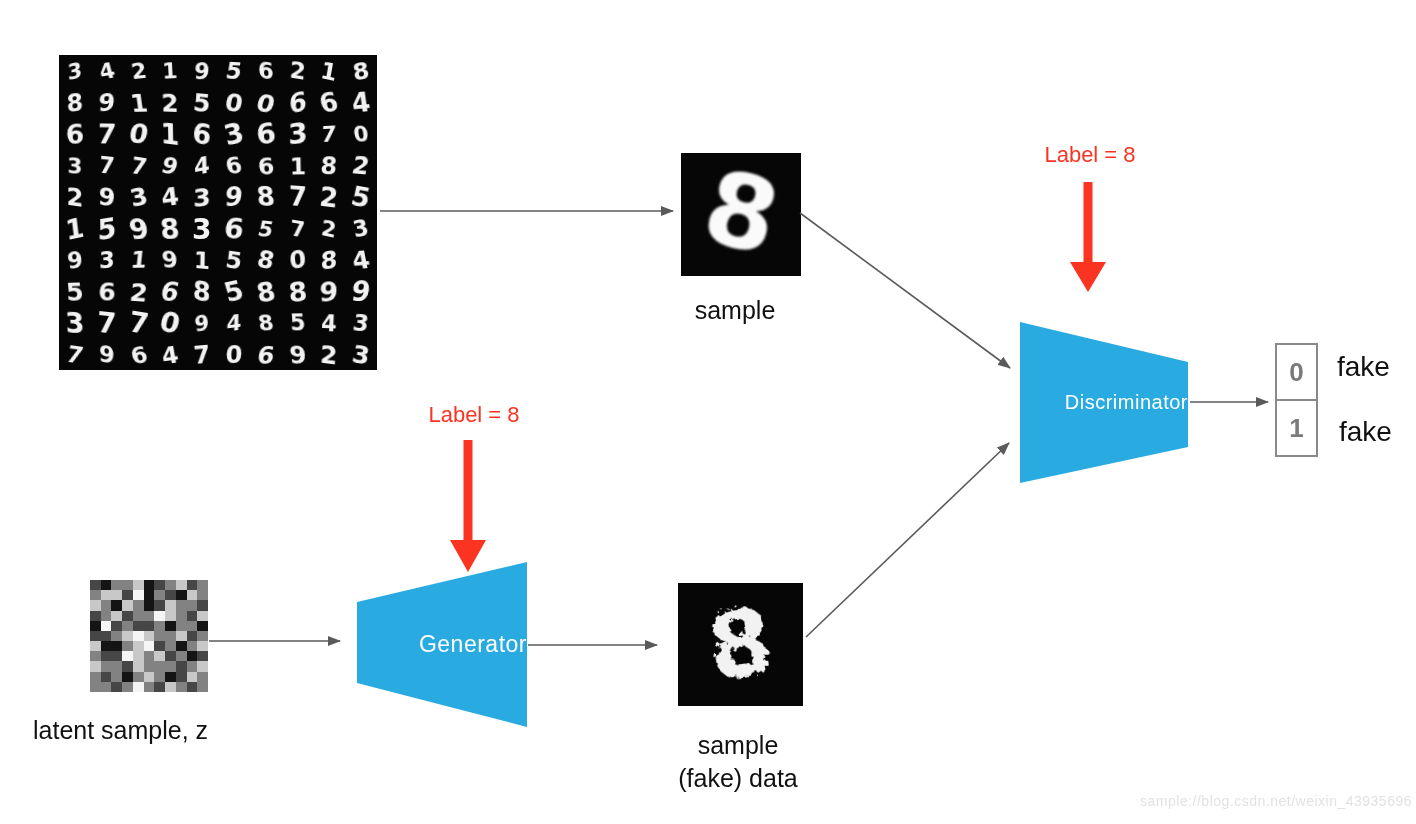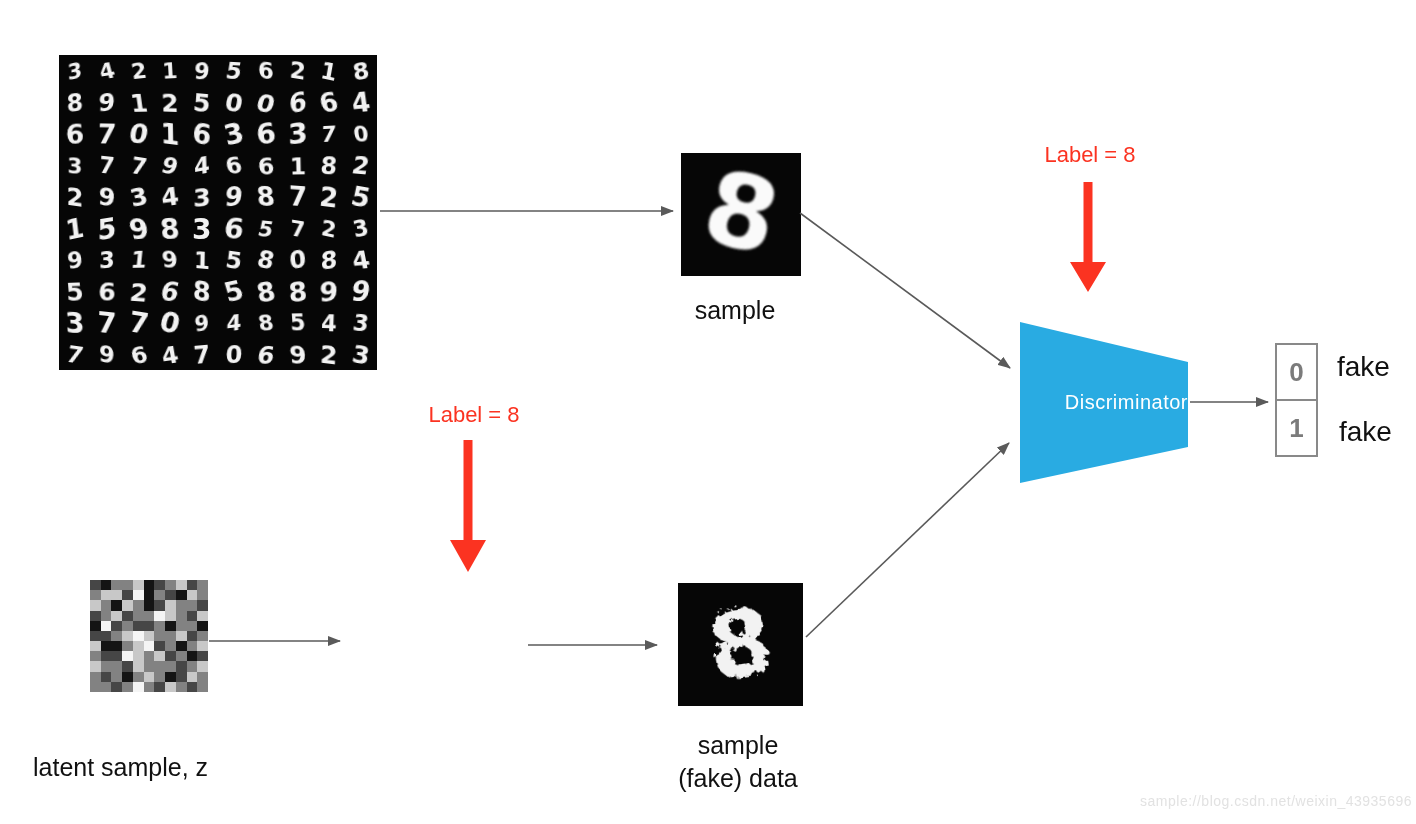--- a/index.html
+++ b/index.html
@@ -280,21 +280,21 @@
       <div style="background: rgb(70, 70, 70);"></div>
       <div style="background: rgb(130, 130, 130);"></div>
       <div style="background: rgb(245, 245, 245);"></div>
       <div style="background: rgb(130, 130, 130);"></div>
       <div style="background: rgb(70, 70, 70);"></div>
       <div style="background: rgb(200, 200, 200);"></div>
       <div style="background: rgb(130, 130, 130);"></div>
       <div style="background: rgb(70, 70, 70);"></div>
       <div style="background: rgb(130, 130, 130);"></div>
     </div>
-  <div class="caption-left" style="left:33px;top:753px;">latent sample, z</div>
+  <div class="caption-left" style="left:33px;top:716px;">latent sample, z</div>
 
   <div class="sample-img" style="left:681px;top:153px;width:120px;height:123px;">
     <svg width="120" height="123" viewBox="0 0 120 123">
       <defs>
         <filter id="soft">
             <feGaussianBlur stdDeviation="1.3"></feGaussianBlur>
           </filter>
       </defs>
       <rect width="120" height="123" fill="#060606"></rect>
       <text x="60" y="95" font-family="DejaVu Sans" font-size="102" font-weight="bold" fill="#fafafa" text-anchor="middle" filter="url(#soft)" transform="rotate(14 60 61)">8</text>
@@ -315,20 +315,23 @@
       </defs>
       <rect width="125" height="123" fill="#060606"></rect>
       <text x="62" y="93" font-family="DejaVu Sans" font-size="90" font-weight="bold" fill="#f2f2f2" text-anchor="middle" filter="url(#noisy)" transform="rotate(-7 62 61)">8</text>
     </svg>
   </div>
   <div class="caption" style="left:653px;top:729px;width:170px;">
     <div>sample</div>
     <div>(fake) data</div>
   </div>
 
+  <div class="trapezoid generator">
+    <span class="trap-label">Generator</span>
+  </div>
   <div class="red-label" style="left:399px;top:402px;">Label = 8</div>
 
   <div class="trapezoid discriminator">
     <span class="trap-label">Discriminator</span>
   </div>
   <div class="red-label" style="left:1015px;top:142px;">Label = 8</div>
 
   <div class="outbox">
     <div class="outcell">0</div>
     <div class="outcell">1</div>

